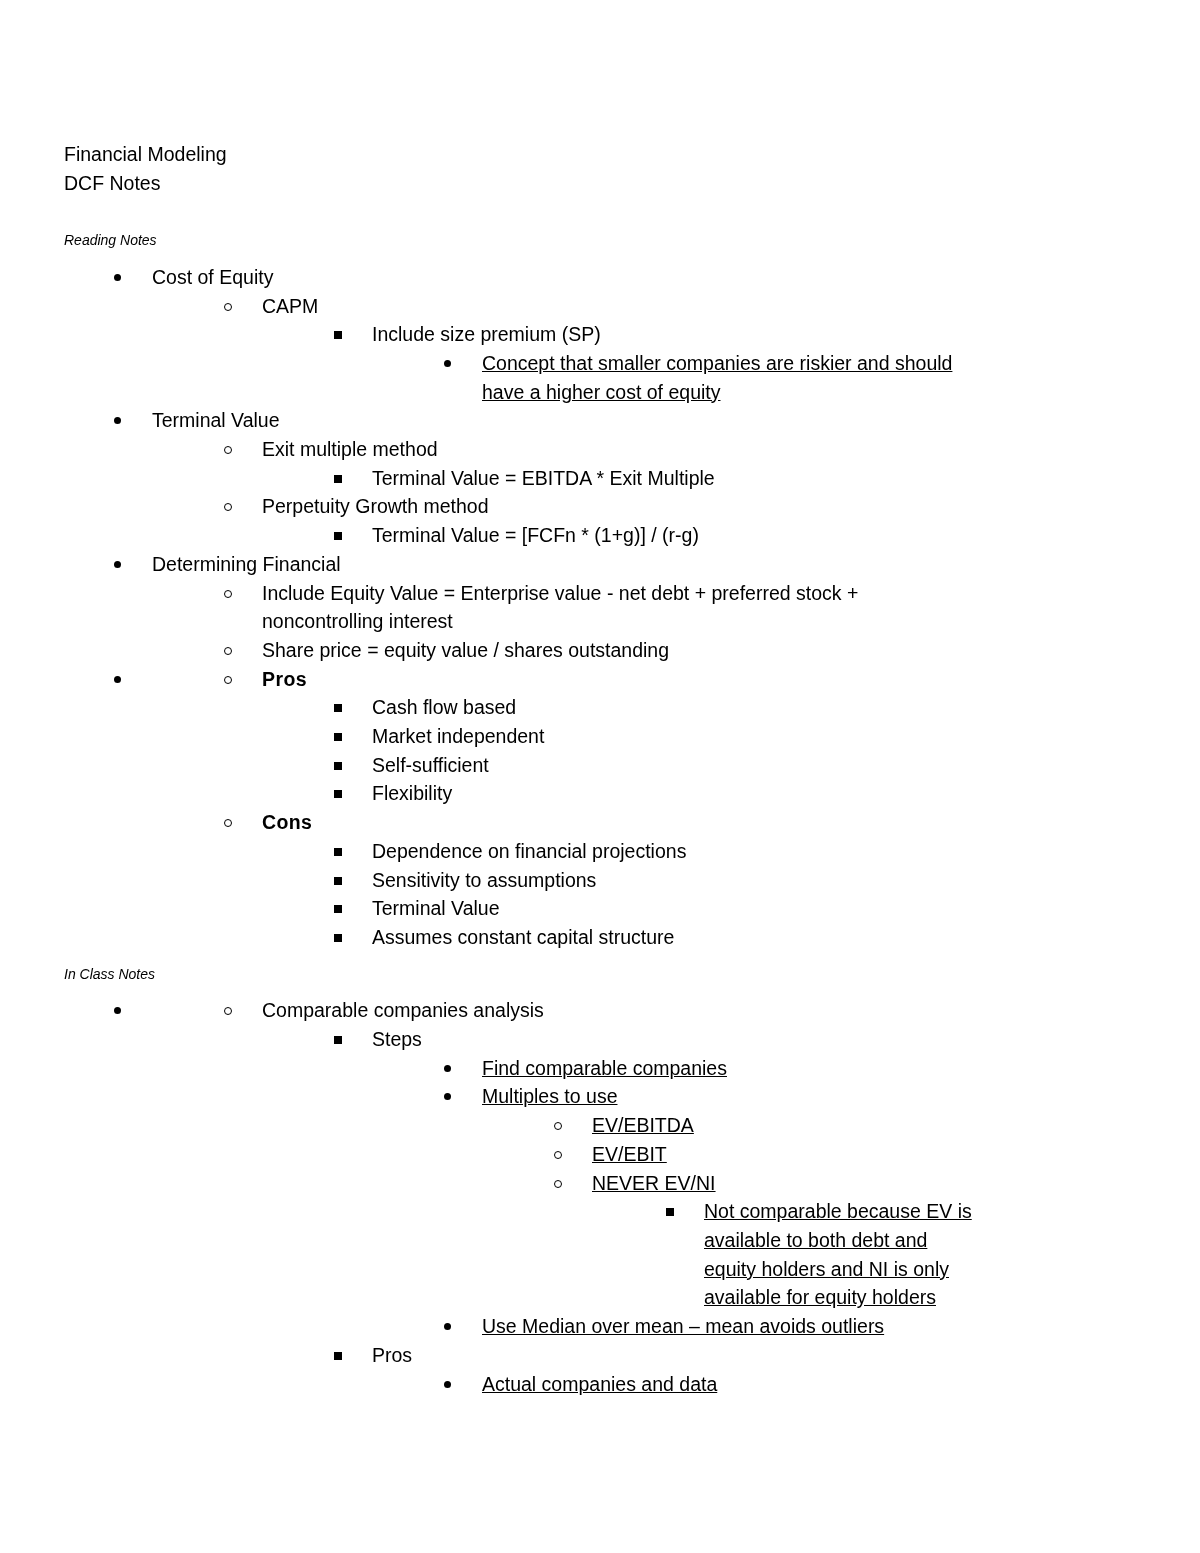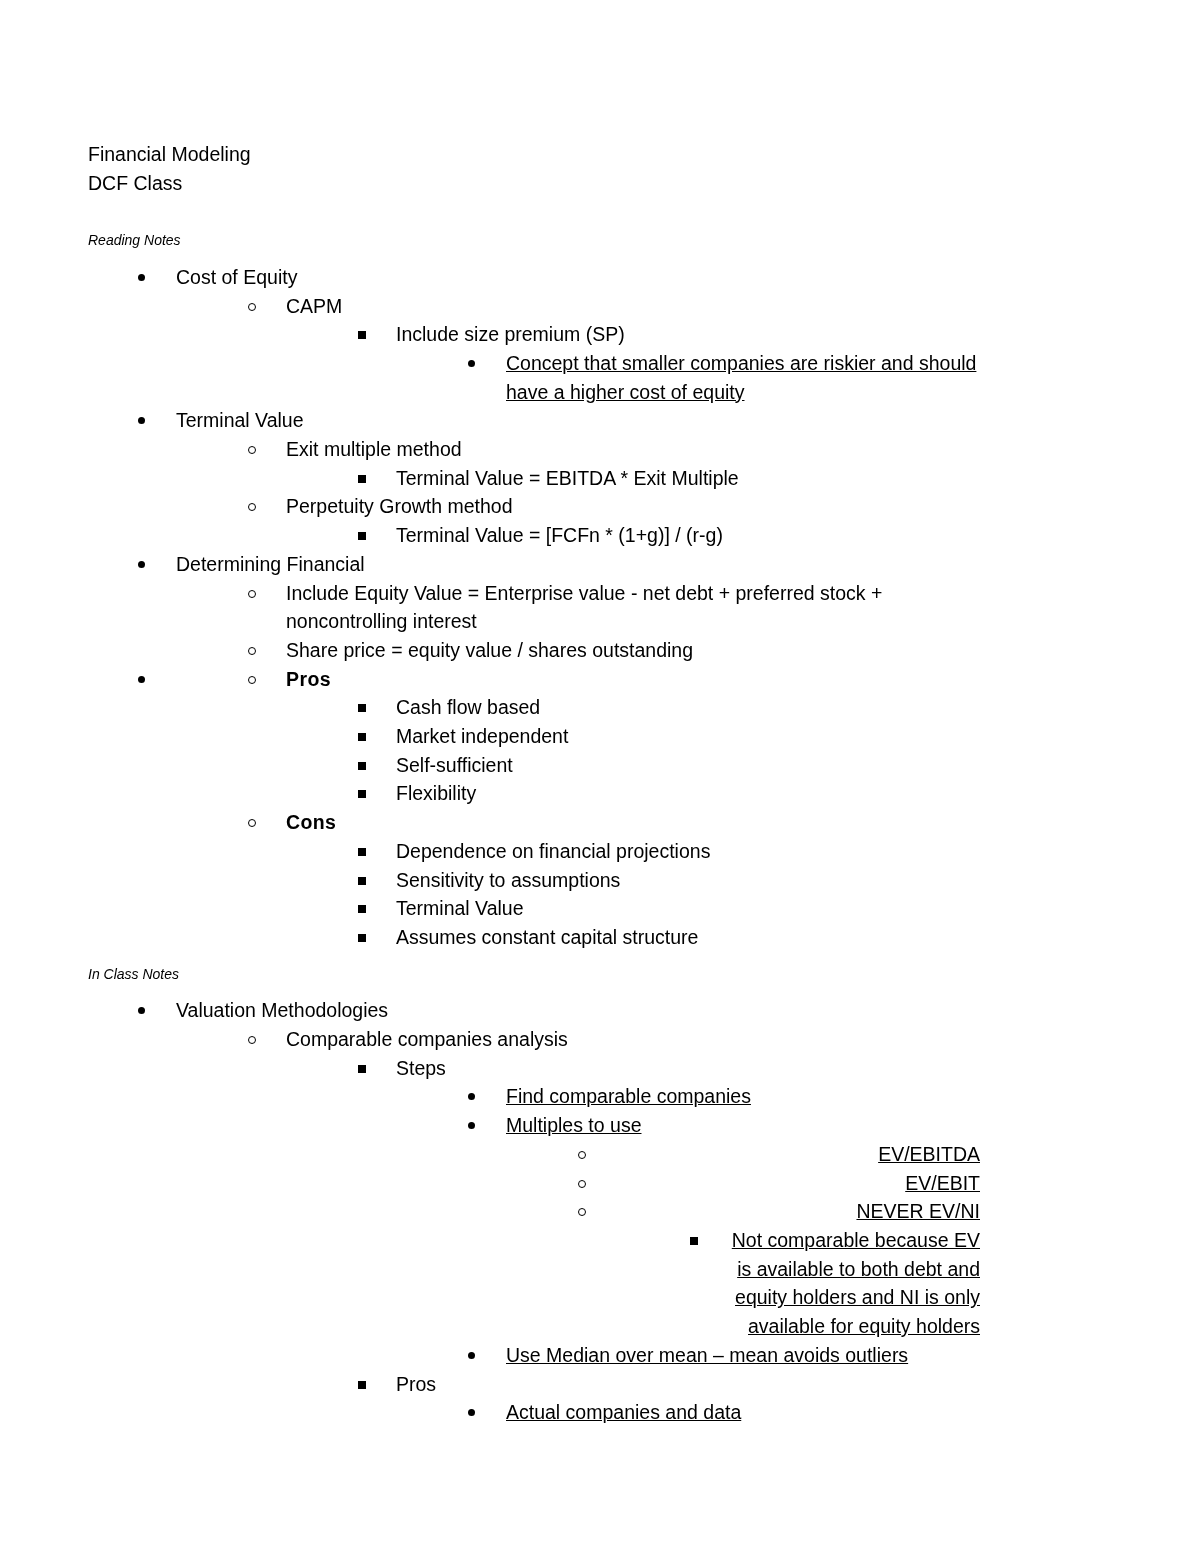--- a/index.html
+++ b/index.html
@@ -14,21 +14,21 @@
     color: #000000;
     -webkit-font-smoothing: antialiased;
   }
 
   #page {
     position: relative;
     width: 1088px;
     height: 1553px;
     background: #ffffff;
     box-sizing: border-box;
-    padding: 140px 100px 0 88px;
+    padding: 140px 100px 0 64px;
   }
 
   .doc-title-block {
     font-size: 19.5px;
     line-height: 28.7px;
   }
   .doc-title-line {
     white-space: pre;
   }
 
@@ -70,21 +70,21 @@
   }
   li.node > .txt {
     display: block;
   }
 
   
   li.lvl1 { margin-left: 40px; }
   li.lvl2 { margin-left: 70px; }
   li.lvl3 { margin-left: 70px; }
   li.lvl4 { margin-left: 70px; text-decoration: underline; }
-  li.lvl5 { margin-left: 70px; text-align: right; }
+  li.lvl5 { margin-left: 70px; }
   li.lvl6 { margin-left: 72px; }
 
   .bold { font-weight: bold; letter-spacing: 0.4px; }
 
   
   .b-disc {
     display: inline-block;
     width: 7px;
     height: 7px;
     background: #000;
@@ -113,21 +113,21 @@
     left: 2px;
     top: 11px;
   }
 </style>
 </head>
 <body>
 
 <div id="page">
   <div class="doc-title-block">
     <div class="doc-title-line">Financial Modeling</div>
-    <div class="doc-title-line">DCF Class</div>
+    <div class="doc-title-line">DCF Notes</div>
   </div>
   <div class="spacer-line"></div>
   <div id="sections-root">
       <div class="section-heading">Reading Notes</div>
       <ul class="outline">
         <li class="node lvl1">
           <span class="bullet">
             <span class="b-disc"></span>
           </span>
           <span class="txt">Cost of Equity</span>
@@ -283,21 +283,20 @@
             </li>
           </ul>
         </li>
       </ul>
       <div class="section-heading">In Class Notes</div>
       <ul class="outline">
         <li class="node lvl1">
           <span class="bullet">
             <span class="b-disc"></span>
           </span>
-          <span class="txt">Valuation Methodologies</span>
           <ul class="outline">
             <li class="node lvl2">
               <span class="bullet">
                 <span class="b-circle"></span>
               </span>
               <span class="txt">Comparable companies analysis</span>
               <ul class="outline">
                 <li class="node lvl3">
                   <span class="bullet">
                     <span class="b-square"></span>

